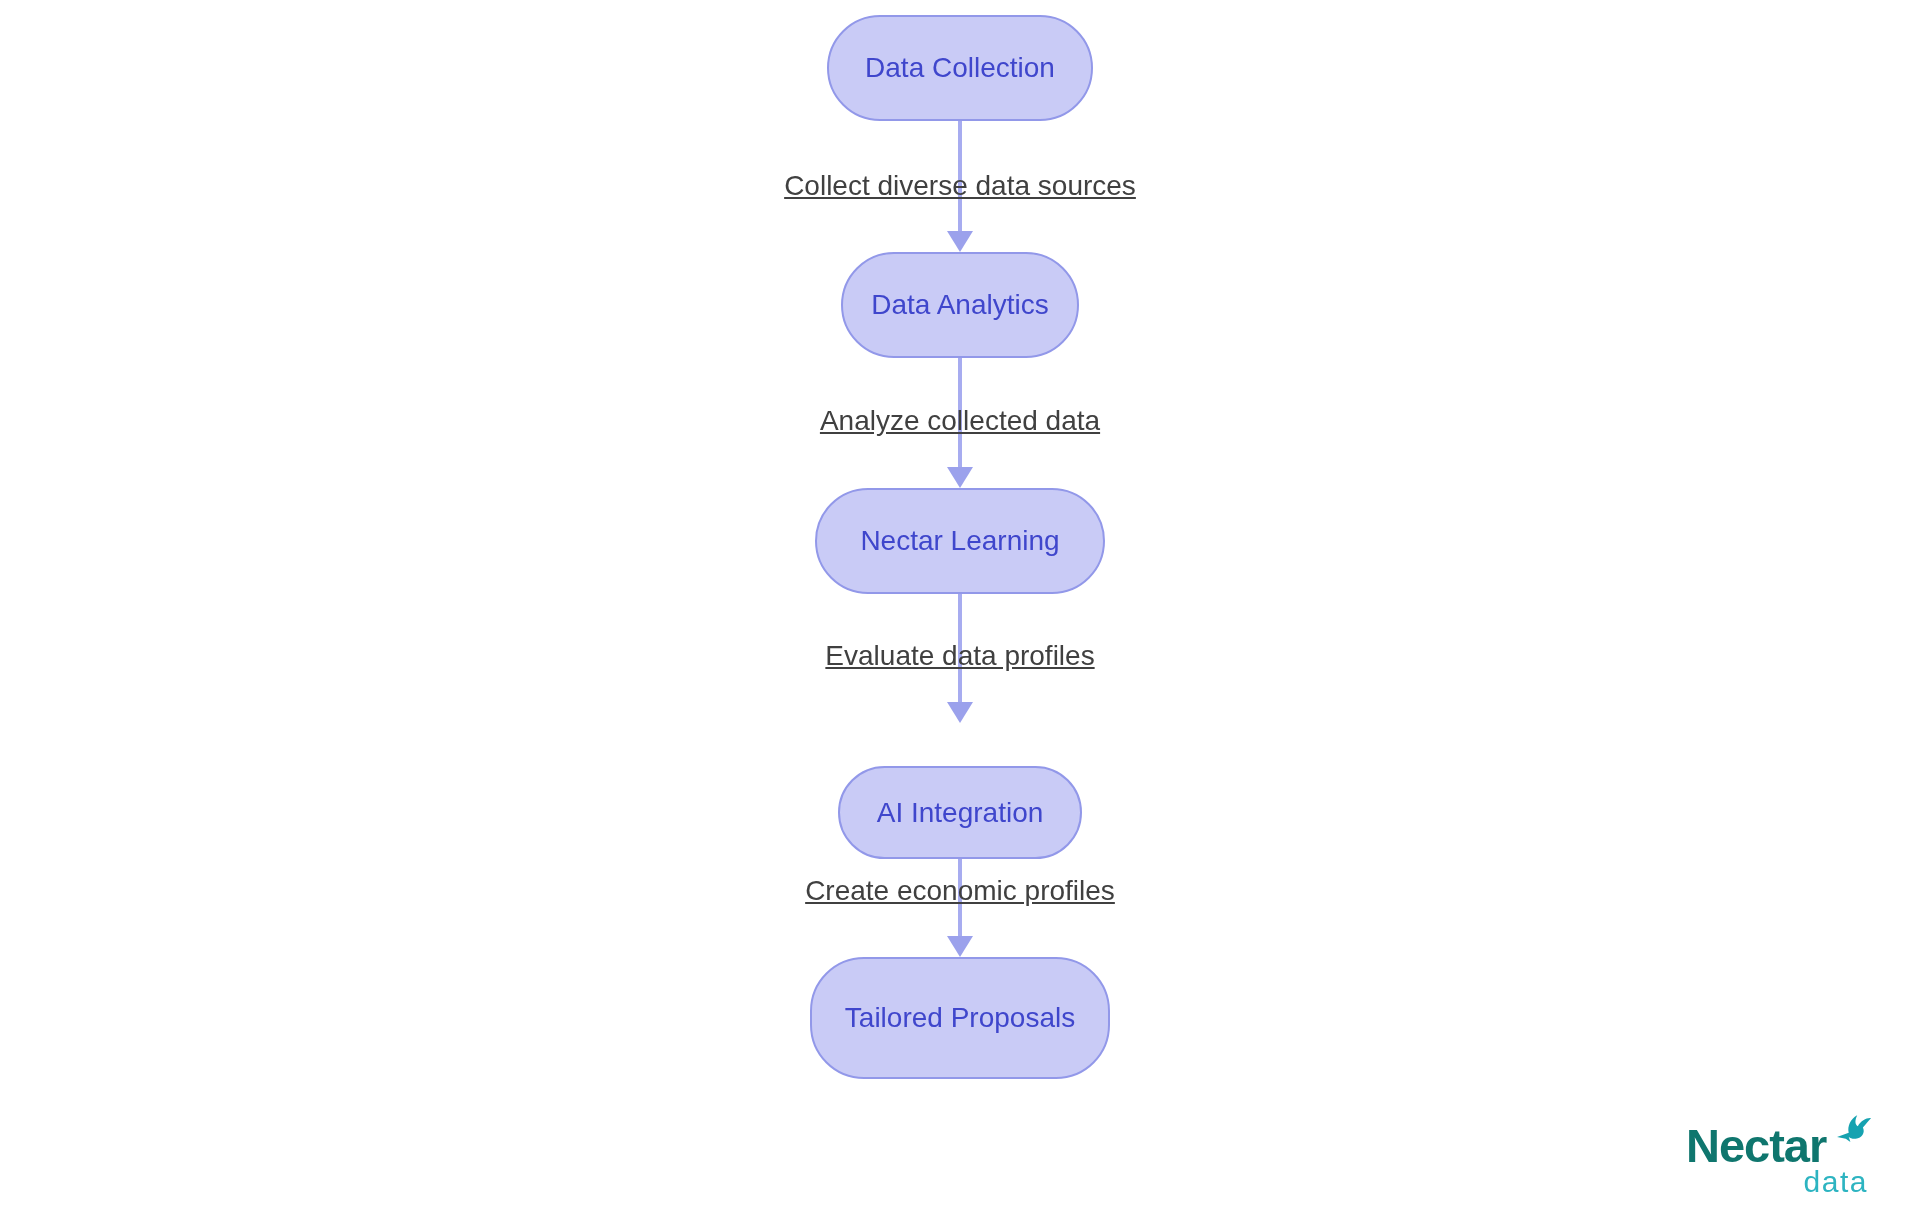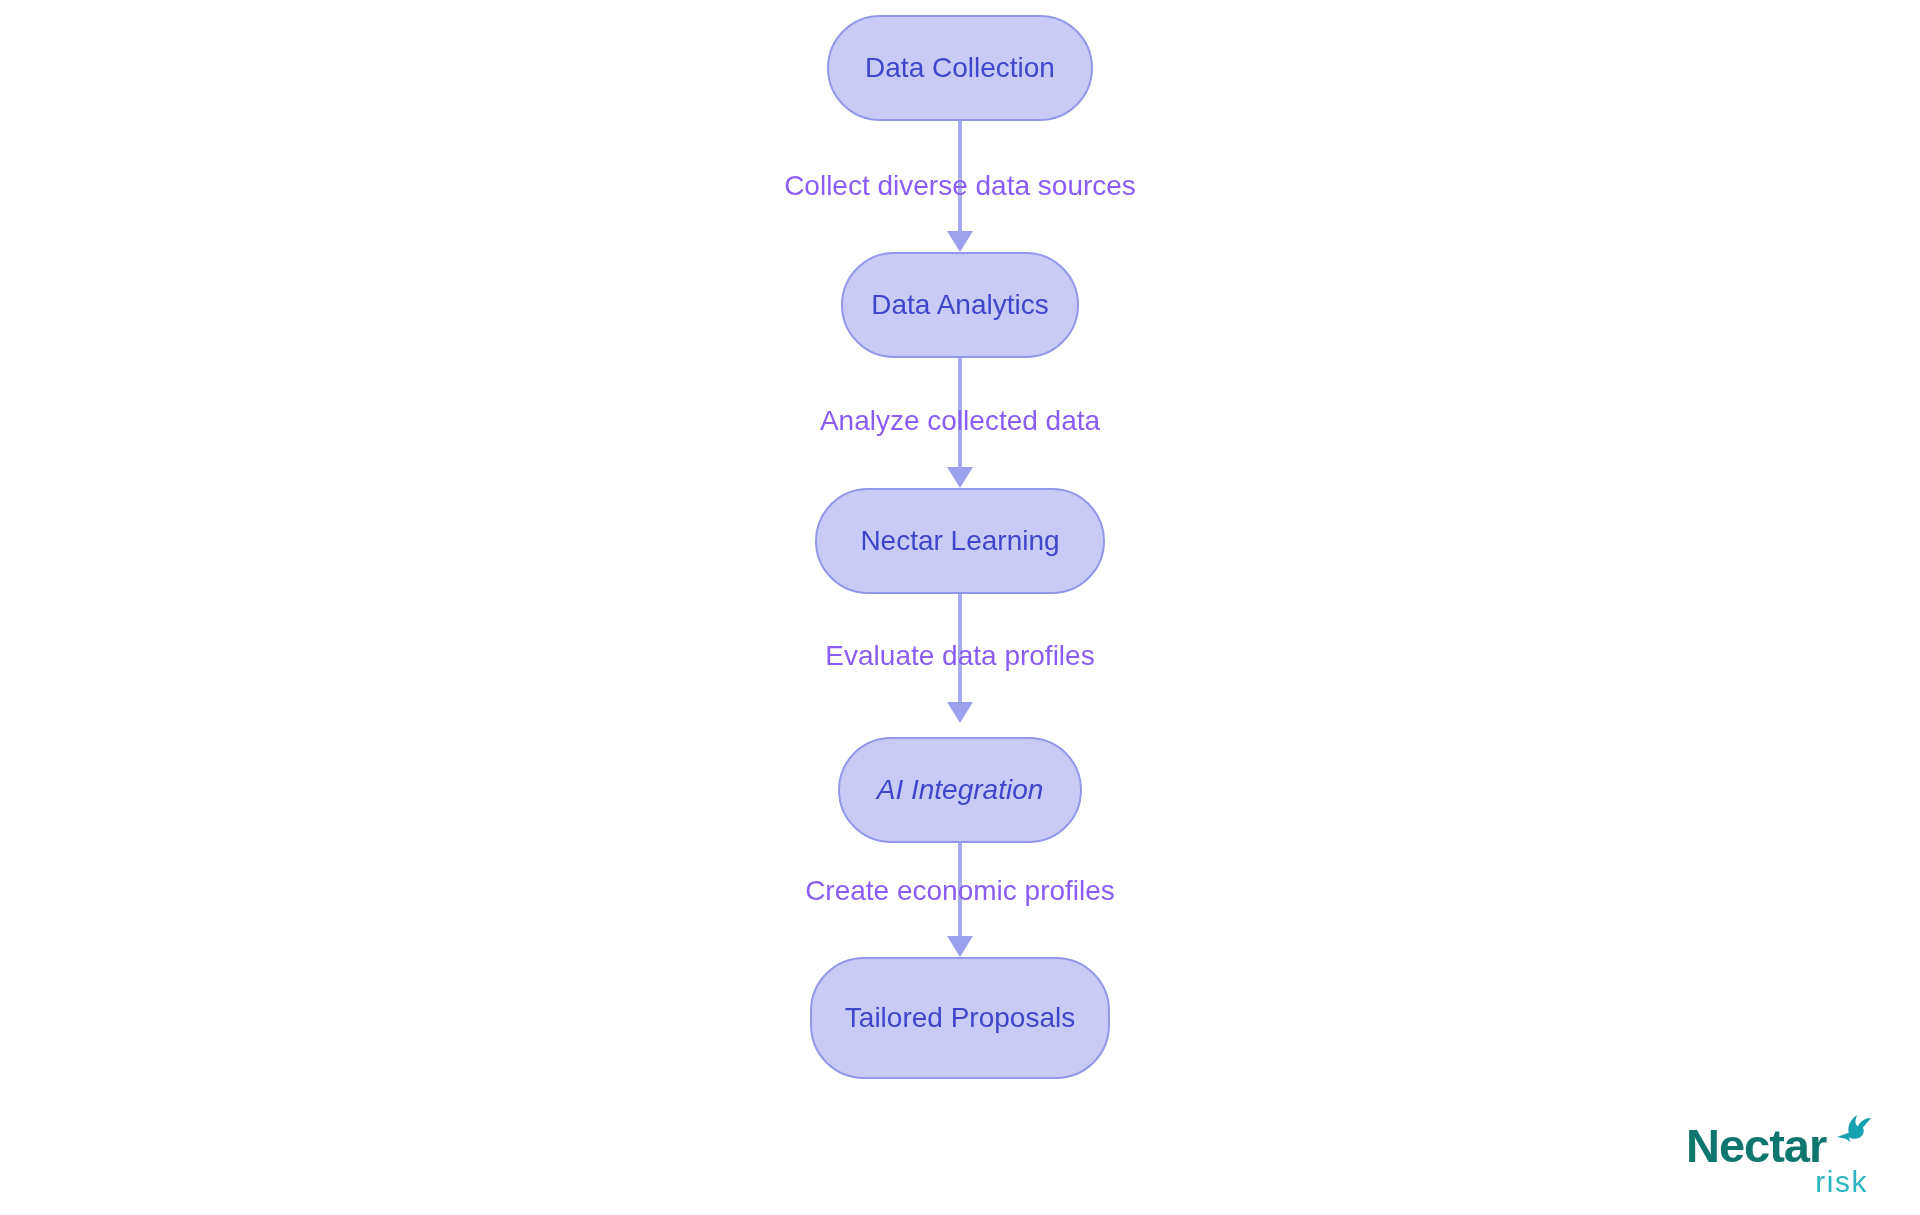--- a/index.html
+++ b/index.html
@@ -29,21 +29,21 @@
     justify-content: center;
     color: #3f46cc;
     font-size: 28px;
     box-sizing: border-box;
     white-space: nowrap;
     z-index: 3;
   }
   .node-1 { left: 827px; top: 15px;  width: 266px; height: 106px; }
   .node-2 { left: 841px; top: 252px; width: 238px; height: 106px; text-align: right; }
   .node-3 { left: 815px; top: 488px; width: 290px; height: 106px; }
-  .node-4 { left: 838px; top: 737px; width: 244px; height: 106px; font-style: italic; }
+  .node-4 { left: 838px; top: 766px; width: 244px; height: 93px; }
   .node-5 { left: 810px; top: 957px; width: 300px; height: 122px; }
 
   
   .edge {
     position: absolute;
     width: 28px;
     left: 946px;
     z-index: 1;
   }
   .edge-1 { top: 121px; height: 131px; }
@@ -67,25 +67,26 @@
     border-left: 13px solid transparent;
     border-right: 13px solid transparent;
     border-top: 21px solid #9ba1ec;
   }
 
   
   .edge-label {
     position: absolute;
     left: 960px;
     transform: translate(-50%, -50%);
-    color: #8b5cf6;
+    color: #404040;
     font-size: 28px;
     white-space: nowrap;
     z-index: 2;
     padding: 1px 4px;
+    text-decoration: underline;
   }
   .edge-label-1 { top: 186px; }
   .edge-label-2 { top: 421px; }
   .edge-label-3 { top: 656px; }
   .edge-label-4 { top: 891px; }
 
   
   .logo {
     position: absolute;
     left: 1686px;
@@ -158,16 +159,16 @@
   <div class="edge-label edge-label-1">Collect diverse data sources</div>
   <div class="edge-label edge-label-2">Analyze collected data</div>
   <div class="edge-label edge-label-3">Evaluate data profiles</div>
   <div class="edge-label edge-label-4">Create economic profiles</div>
 
   <div class="logo">
     <div class="logo-brand">Nectar</div>
     <svg class="logo-bird" viewBox="0 0 34 34" xmlns="http://www.w3.org/2000/svg">
       <path fill="#16a2b0" d="M1 23.5 L12 19.5 C10.6 13.5 13.5 6.5 20 3 C17.6 8.2 17.9 11.6 20.6 13.4 C23.6 8.4 28.6 5.4 33 5.8 C29.8 8.8 28.2 11.9 25.4 14.6 C27.8 19.4 24.6 24.6 18.6 25.2 C15.7 25.5 13.6 24.8 12 23.3 L13.6 28.4 L9.2 25.2 Z"></path>
     </svg>
-    <div class="logo-sub">risk</div>
+    <div class="logo-sub">data</div>
   </div>
 
 </div>
 
 </body></html>

